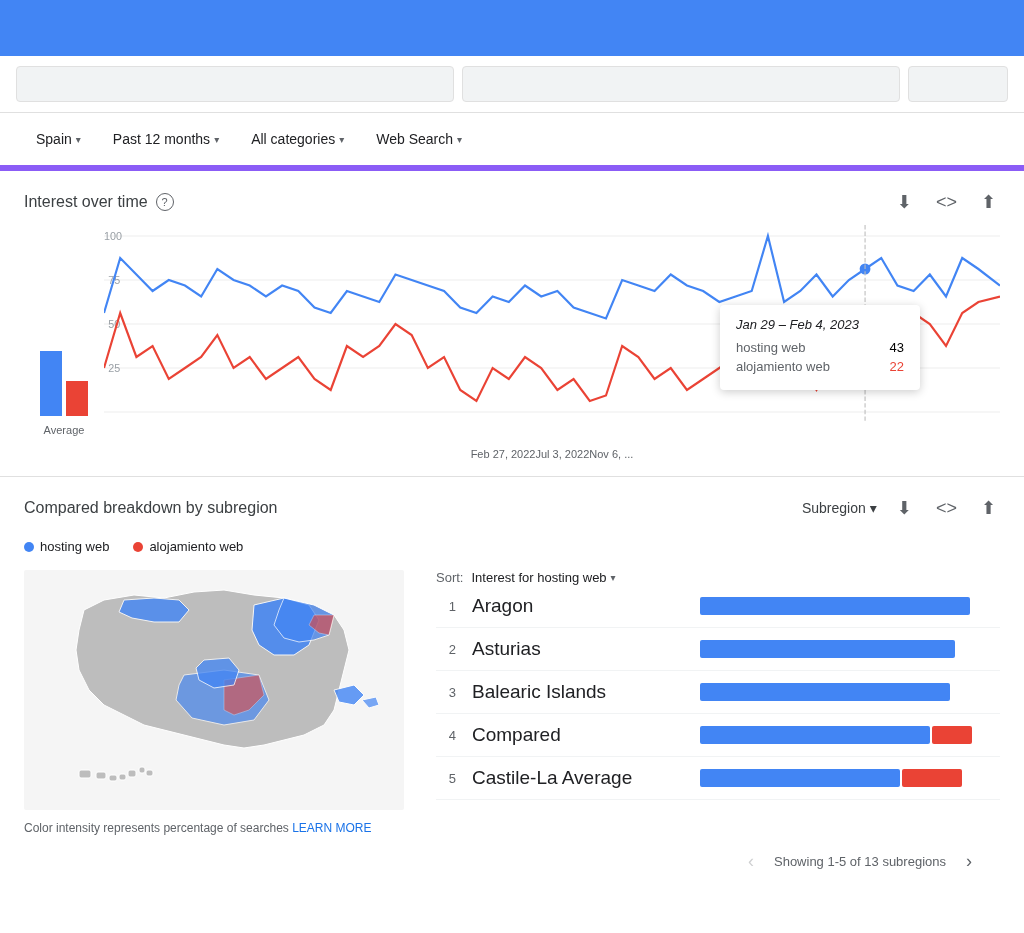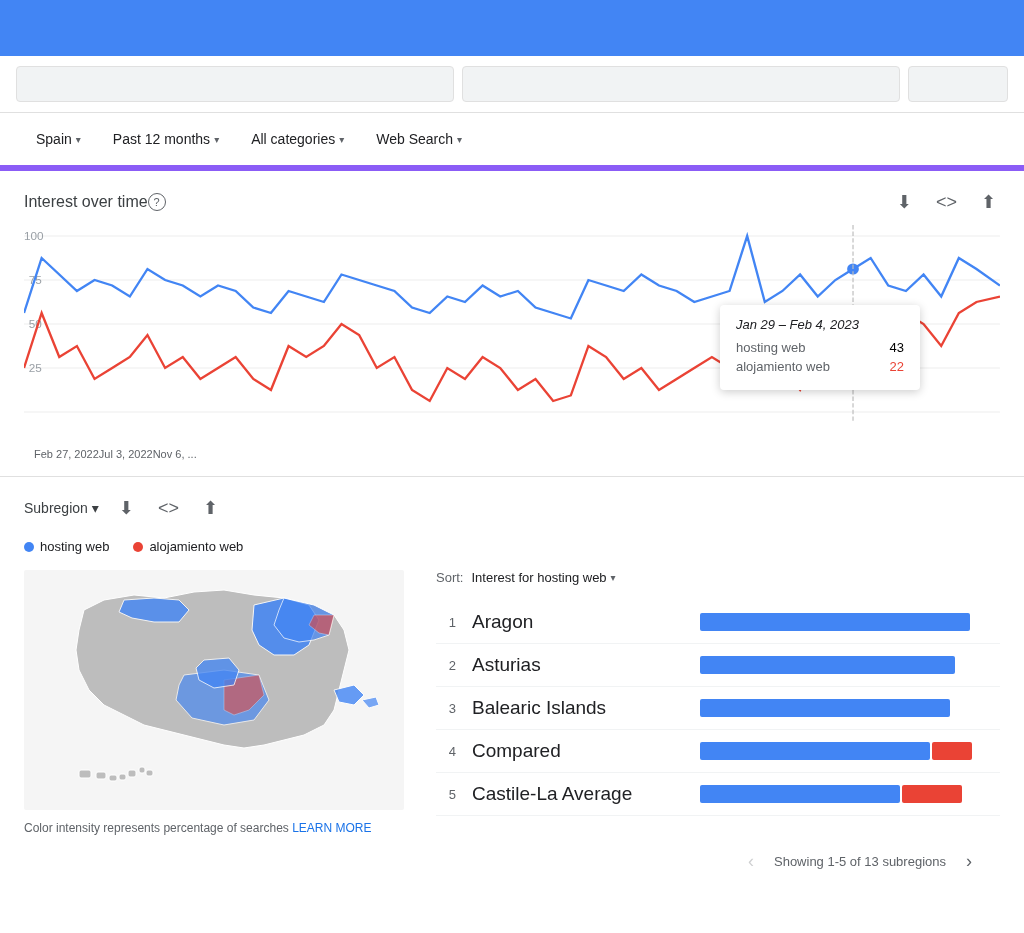--- a/index.html
+++ b/index.html
@@ -16,35 +16,35 @@
     .search-box:nth-child(3) { flex: 0 0 100px; }
 
     
     .filter-row { padding: 12px 24px; display: flex; align-items: center; gap: 8px; border-bottom: 6px solid #8b5cf6; }
     .filter-btn { display: flex; align-items: center; gap: 4px; padding: 6px 12px; border: none; background: transparent; cursor: pointer; font-size: 14px; color: #202124; border-radius: 4px; }
     .filter-btn .arrow { font-size: 10px; color: #5f6368; }
 
     
     .section { padding: 16px 24px; border-bottom: 1px solid #e0e0e0; }
     .section-header { display: flex; align-items: center; justify-content: space-between; margin-bottom: 8px; }
-    .section-title { font-size: 16px; color: #3c4043; display: flex; align-items: center; gap: 0; }
+    .section-title { font-size: 16px; color: #3c4043; display: flex; align-items: center; gap: 8px; }
     .section-actions { display: flex; align-items: center; gap: 16px; }
     .section-action-btn { background: none; border: none; cursor: pointer; color: #5f6368; font-size: 18px; padding: 4px; }
     .help-icon { width: 18px; height: 18px; border: 1.5px solid #5f6368; border-radius: 50%; display: inline-flex; align-items: center; justify-content: center; font-size: 11px; color: #5f6368; cursor: pointer; }
 
     
     .chart-wrapper { display: flex; gap: 0; margin-top: 8px; }
     .chart-avg { display: flex; flex-direction: column; align-items: center; justify-content: flex-end; width: 80px; padding-bottom: 24px; gap: 4px; }
     .avg-bars { display: flex; align-items: flex-end; gap: 4px; height: 80px; }
     .avg-bar-blue { width: 22px; background: #4285f4; }
     .avg-bar-red { width: 22px; background: #ea4335; }
     .avg-label { font-size: 11px; color: #5f6368; margin-top: 4px; }
     .chart-main { flex: 1; position: relative; }
     .chart-svg { width: 100%; height: 220px; }
-    .chart-x-labels { display: flex; justify-content: flex-start; padding: 0 10px; }
+    .chart-x-labels { display: flex; justify-content: center; padding: 0 10px; }
     .chart-x-label { font-size: 11px; color: #5f6368; }
 
     
     .tooltip { position: absolute; background: #fff; border: none; box-shadow: 0 2px 10px rgba(0,0,0,0.2); border-radius: 4px; padding: 12px 16px; top: 80px; right: 80px; z-index: 10; min-width: 200px; }
     .tooltip-date { font-size: 13px; font-weight: 500; color: #202124; margin-bottom: 8px; font-style: italic; }
     .tooltip-row { display: flex; justify-content: space-between; align-items: center; margin-bottom: 4px; font-size: 13px; color: #5f6368; gap: 40px; }
     .tooltip-value { font-weight: 500; }
     .tooltip-value.blue { color: #000000; }
     .tooltip-value.red { color: #ea4335; }
 
@@ -60,21 +60,21 @@
     .legend-dot.blue { background: #4285f4; }
     .legend-dot.red { background: #ea4335; }
 
     .breakdown-content { display: flex; gap: 32px; }
     .map-area { flex: 0 0 380px; }
     .map-svg { width: 100%; height: 240px; }
     .map-caption { font-size: 12px; color: #5f6368; margin-top: 8px; }
     .map-caption a { color: #1a73e8; text-decoration: none; }
 
     .rankings { flex: 1; }
-    .sort-row { display: flex; align-items: center; gap: 8px; margin-bottom: 16px; font-size: 13px; color: #5f6368; }
+    .sort-row { display: flex; align-items: center; gap: 8px; margin-bottom: 0; font-size: 13px; color: #5f6368; }
     .sort-dropdown { display: flex; align-items: center; gap: 4px; cursor: pointer; color: #202124; font-size: 13px; }
     .sort-dropdown .arrow { font-size: 10px; color: #5f6368; }
     .rank-row { display: flex; align-items: center; gap: 16px; padding: 10px 0; border-bottom: 1px solid #f1f3f4; }
     .rank-num { width: 20px; color: #5f6368; font-size: 13px; text-align: right; }
     .rank-name { flex: 1; font-size: 19px; color: #202124; }
     .rank-bars { flex: 0 0 300px; display: flex; align-items: center; gap: 2px; height: 18px; }
     .rank-bar-blue { height: 18px; background: #4285f4; border-radius: 2px; }
     .rank-bar-red { height: 18px; background: #ea4335; border-radius: 2px; }
 
     .pagination { display: flex; align-items: center; justify-content: flex-end; gap: 16px; padding: 12px 24px; font-size: 13px; color: #5f6368; }
@@ -119,20 +119,27 @@
     </div>
     <div class="section-actions">
       <button class="section-action-btn">⬇</button>
       <button class="section-action-btn">&lt;&gt;</button>
       <button class="section-action-btn">⬆</button>
     </div>
   </div>
 
   <div class="chart-wrapper">
 
+    <div class="chart-avg">
+      <div class="avg-bars">
+        <div class="avg-bar-blue" style="height: 65px;"></div>
+        <div class="avg-bar-red" style="height: 35px;"></div>
+      </div>
+      <div class="avg-label">Average</div>
+    </div>
 
     <div class="chart-main">
       <svg class="chart-svg" viewBox="0 0 830 200" preserveAspectRatio="none">
 
         <line x1="0" y1="10" x2="830" y2="10" stroke="#e0e0e0" stroke-width="0.5"></line>
         <line x1="0" y1="50" x2="830" y2="50" stroke="#e0e0e0" stroke-width="0.5"></line>
         <line x1="0" y1="90" x2="830" y2="90" stroke="#e0e0e0" stroke-width="0.5"></line>
         <line x1="0" y1="130" x2="830" y2="130" stroke="#e0e0e0" stroke-width="0.5"></line>
         <line x1="0" y1="170" x2="830" y2="170" stroke="#e0e0e0" stroke-width="0.5"></line>
 
@@ -178,20 +185,21 @@
         <span class="chart-x-label">Feb 27, 2022</span>
         <span class="chart-x-label">Jul 3, 2022</span>
         <span class="chart-x-label">Nov 6, ...</span>
       </div>
     </div>
   </div>
 </div>
 
 <div class="breakdown-section">
   <div class="breakdown-header">
+    <div class="breakdown-title">Compared breakdown by subregion</div>
     <div class="breakdown-controls">
       <button class="subregion-btn">
         <span>Subregion</span>
         <span> ▾</span>
       </button>
       <button class="section-action-btn">⬇</button>
       <button class="section-action-btn">&lt;&gt;</button>
       <button class="section-action-btn">⬆</button>
     </div>
   </div>

